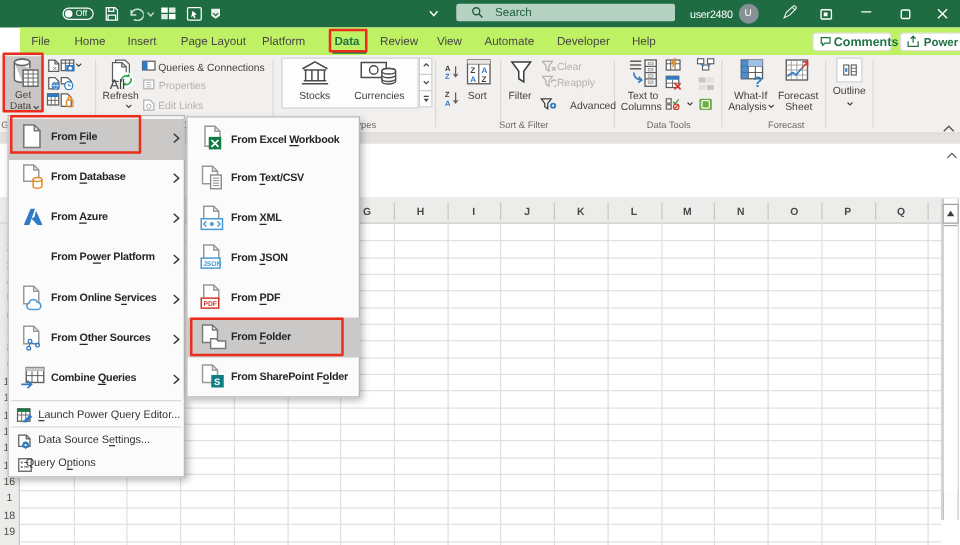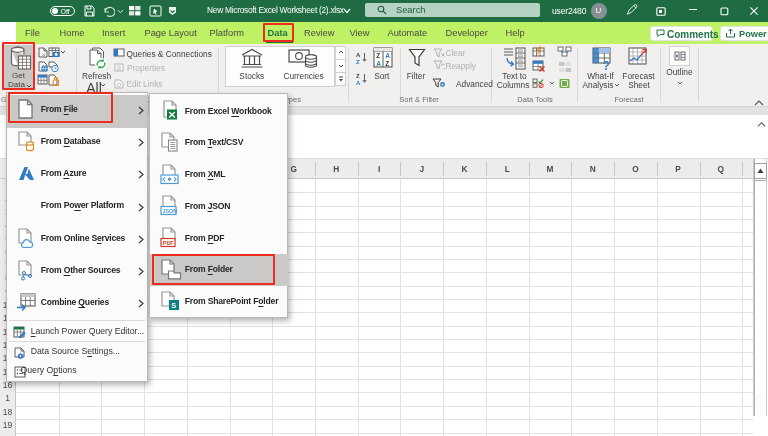--- a/index.html
+++ b/index.html
@@ -176,21 +176,20 @@
   </svg>
 
   <svg class="ab" style="left:149px;top:5px" width="13" height="12" viewBox="0 0 13 12">
     <rect x="1" y="1" width="11" height="10" rx="1" fill="none" stroke="#fff" stroke-width="1"></rect>
     <path d="M5 3.5 l3.5 3 l-2 .4 l1 2 l-1.2.6 l-1-2 l-1.4 1.4 z" fill="#fff"></path>
   </svg>
   <svg class="ab" style="left:168px;top:6px" width="9" height="10" viewBox="0 0 9 10">
     <path d="M1 1 h7 v5.5 L4.5 9 L1 6.5 z" fill="#e8f1ec"></path>
     <path d="M2.5 4.5 L4.5 6.5 L6.5 4.5" fill="none" stroke="#1f6c43" stroke-width="1.1"></path>
   </svg>
-  <div class="t tb-w" style="left:207px;top:5px;font-size:8.4px;letter-spacing:-.28px">New Microsoft Excel Worksheet (2).xlsx</div>
   <svg class="ab" style="left:342.5px;top:8px" width="8" height="6" viewBox="0 0 8 6">
         <path d="M1 1 L4 4.5 L7 1" fill="none" stroke="#fff" stroke-width="1.2"></path>
       </svg>
 
   <div class="ab" style="left:364.5px;top:2.5px;width:175px;height:14px;background:#b5d2c2;border-radius:2px"></div>
   <svg class="ab" style="left:377px;top:5px" width="10" height="10" viewBox="0 0 10 10">
     <circle cx="4" cy="4" r="2.8" fill="none" stroke="#1d5b38" stroke-width="1.1"></circle>
         <path d="M6.2 6.2 L9 9" stroke="#1d5b38" stroke-width="1.1"></path>
   </svg>
   <div class="t" style="left:396px;top:4.5px;font-size:9.3px;color:#1d5b38">Search</div>
@@ -317,21 +316,21 @@
 
 <svg class="ab" style="left:88.5px;top:47px" width="19" height="24" viewBox="0 0 19 24">
   <path d="M3.5 3 v-2 h7.5 l3.5 3.5 v11.5 h-3" fill="#fff" stroke="#5f5d5b" stroke-width="1"></path>
   <path d="M1 3 h7.5 l3.5 3.5 v11.5 h-11 z" fill="#fff" stroke="#5f5d5b" stroke-width="1"></path>
   <path d="M8.5 3 v3.5 h3.5" fill="none" stroke="#5f5d5b" stroke-width="1"></path>
   <circle cx="12" cy="17" r="6.2" fill="#fff"></circle>
   <path d="M8.3 18.6 a4 4 0 0 1 6.2-4.3 M15.7 15.4 a4 4 0 0 1 -6.2 4.4" fill="none" stroke="#33a852" stroke-width="1.3"></path>
   <path d="M14.2 11.5 l.6 2.9 -2.9.5 Z M9.8 22.5 l-.6-2.9 2.9-.5 Z" fill="#33a852"></path>
 </svg>
 <div class="t" style="left:96.5px;top:70.8px;font-size:8.3px;color:#44423f;transform:translateX(-50%)">Refresh</div>
-<div class="t" style="left:94px;top:80px;font-size:14px;color:#44423f;transform:translateX(-50%)">All</div>
+<div class="t" style="left:94px;top:62px;font-size:11px;color:#44423f;transform:translateX(-50%)">All</div>
 <svg class="ab" style="left:100px;top:82.5px" width="6" height="4" viewBox="0 0 6 4">
       <path d="M1 1 L3 3 L5 1" fill="none" stroke="#44423f" stroke-width=".9"></path>
     </svg>
 
 <svg class="ab" style="left:112.5px;top:48px" width="12" height="9" viewBox="0 0 12 9">
   <rect x="1" y="1" width="10" height="7" fill="#fff" stroke="#5f5d5b" stroke-width="1"></rect>
       <rect x="1" y="1" width="4" height="7" fill="#2f7ac4"></rect>
 </svg>
 <div class="t" style="left:126.5px;top:48.5px;font-size:8.3px;color:#44423f">Queries &amp; Connections</div>
 <svg class="ab" style="left:114px;top:63px" width="10" height="9" viewBox="0 0 10 9">

